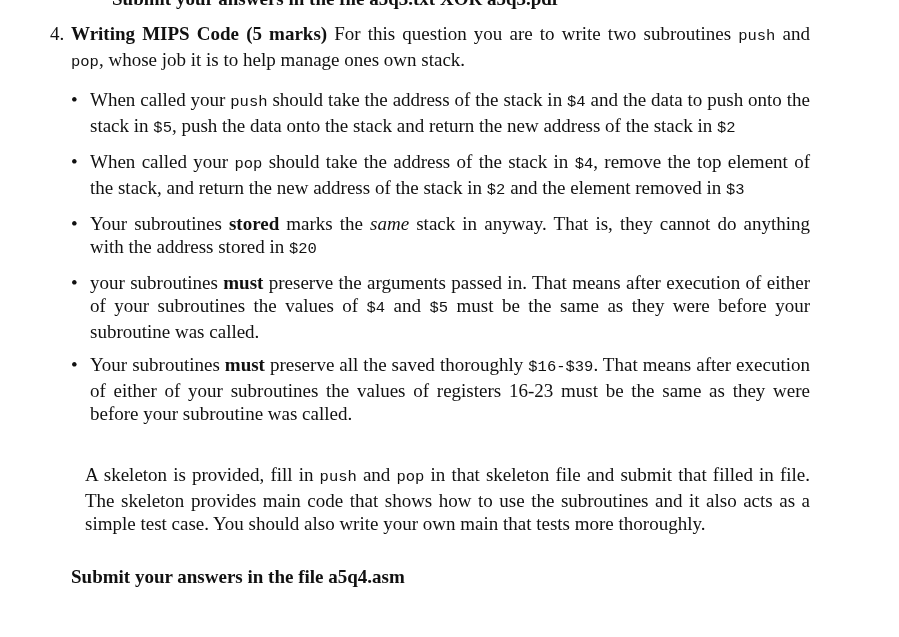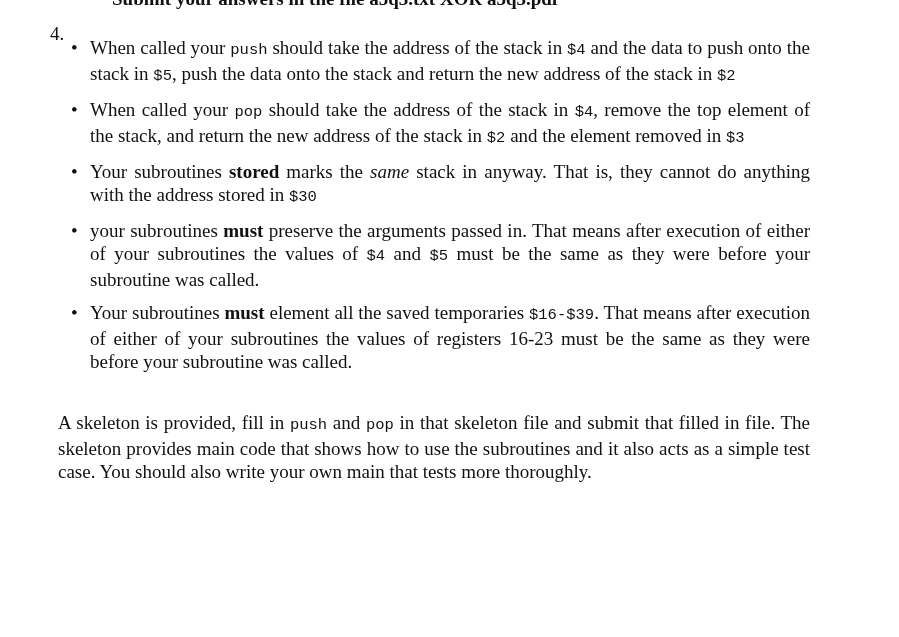--- a/index.html
+++ b/index.html
@@ -17,36 +17,40 @@
     .question {
       position: absolute; left: 50px; top: 22px; width: 760px;
       font-family: "Liberation Serif", serif; font-size: 19px; line-height: 23px;
     }
     .qnum { position: absolute; left: 0; top: 0; }
     .qbody { margin-left: 21px; text-align: justify; }
     b { font-weight: bold; }
     ul.bullets { list-style: none; margin: 14px 0 0 40px; padding: 0; }
     ul.bullets li { position: relative; margin-bottom: 10px; text-align: justify; line-height: 23px; }
     ul.bullets li .dot { position: absolute; left: -19px; top: 0; }
-    .para { margin-left: 8px; margin-top: 38px; text-align: justify; line-height: 23px; }
+    .para { margin-left: 35px; margin-top: 38px; text-align: justify; line-height: 23px; }
     .submit { margin-left: 21px; margin-top: 30px; font-weight: bold; }
   </style>
 </head>
 <body>
 
 <div class="page">
   <div class="clipped-top">Submit your answers in the file a5q3.txt XOR a5q3.pdf</div>
 
   <div class="question">
     <span class="qnum">4.</span>
+    <div class="qbody">
+      <b>Writing MIPS Code (5 marks)</b><span> For this question you are to write two subroutines </span><span class="mono">push</span><span> and </span><span class="mono">pop</span><span>, whose job it is to help manage ones own stack.</span>
+    </div>
 
     <ul class="bullets" id="bullets">
         <li><span class="dot">•</span><span>When called your </span><span class="mono">push</span><span> should take the address of the stack in </span><span class="mono">$4</span><span> and the data to push onto the stack in </span><span class="mono">$5</span><span>, push the data onto the stack and return the new address of the stack in </span><span class="mono">$2</span></li>
         <li><span class="dot">•</span><span>When called your </span><span class="mono">pop</span><span> should take the address of the stack in </span><span class="mono">$4</span><span>, remove the top element of the stack, and return the new address of the stack in </span><span class="mono">$2</span><span> and the element removed in </span><span class="mono">$3</span></li>
-        <li><span class="dot">•</span><span>Your subroutines </span><b>stored</b><span> marks the </span><i>same</i><span> stack in anyway.  That is, they cannot do anything with the address stored in </span><span class="mono">$30</span></li>
+        <li><span class="dot">•</span><span>Your subroutines </span><b>stored</b><span> marks the </span><i>same</i><span> stack in anyway.  That is, they cannot do anything with the address stored in </span><span class="mono">$20</span></li>
         <li><span class="dot">•</span><span>your subroutines </span><b>must</b><span> preserve the arguments passed in. That means after execution of either of your subroutines the values of </span><span class="mono">$4</span><span> and </span><span class="mono">$5</span><span> must be the same as they were before your subroutine was called.</span></li>
-        <li><span class="dot">•</span><span>Your subroutines </span><b>must</b><span> element all the saved temporaries </span><span class="mono">$16-$39</span><span>. That means after execution of either of your subroutines the values of registers 16-23 must be the same as they were before your subroutine was called.</span></li>
+        <li><span class="dot">•</span><span>Your subroutines </span><b>must</b><span> preserve all the saved thoroughly </span><span class="mono">$16-$39</span><span>. That means after execution of either of your subroutines the values of registers 16-23 must be the same as they were before your subroutine was called.</span></li>
       </ul>
 
     <div class="para"><span>A skeleton is provided, fill in </span><span class="mono">push</span><span> and </span><span class="mono">pop</span><span> in that skeleton file and submit that filled in file. The skeleton provides main code that shows how to use the subroutines and it also acts as a simple test case. You should also write your own main that tests more thoroughly.</span></div>
 
+    <div class="submit">Submit your answers in the file a5q4.asm</div>
   </div>
 </div>
 
 </body></html>

